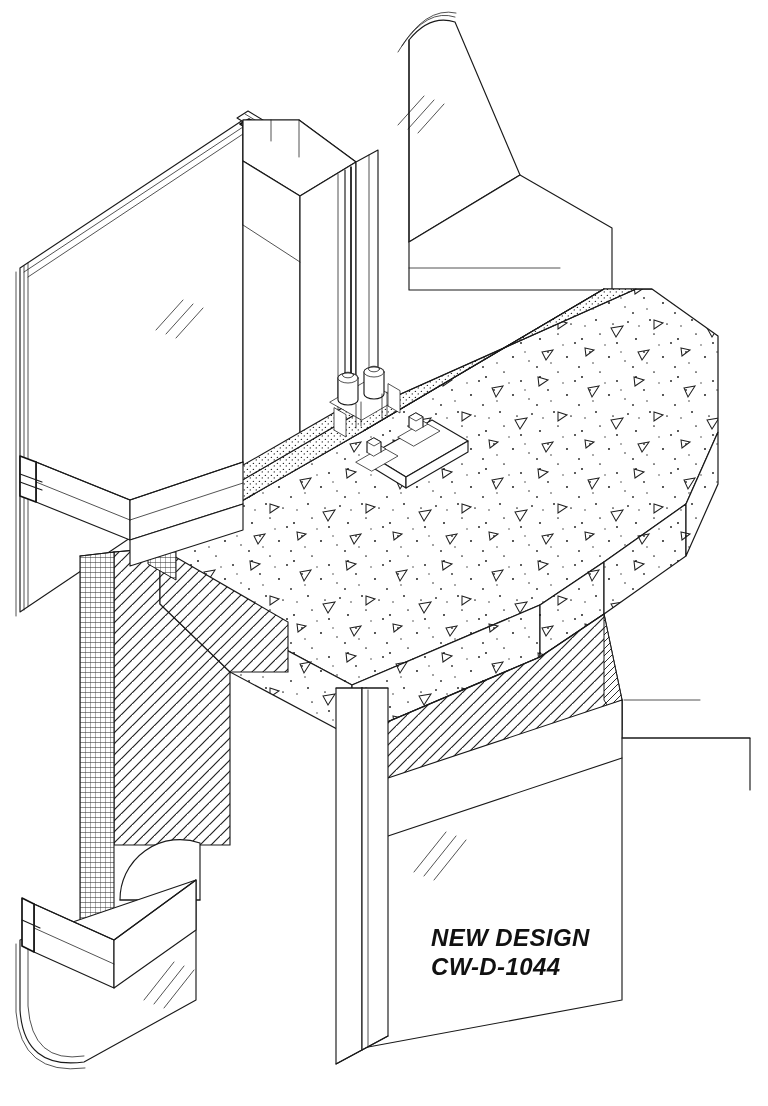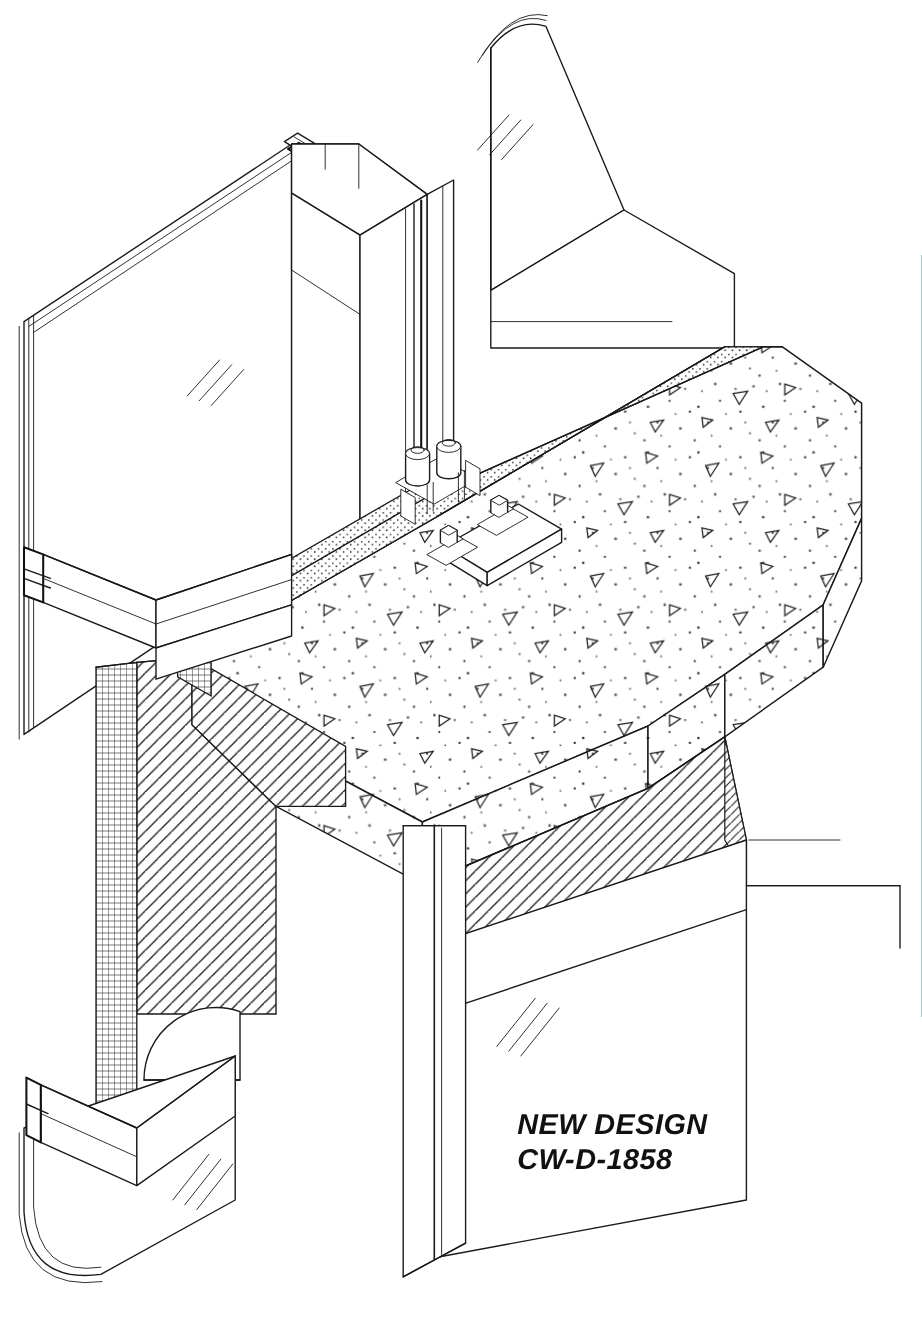--- a/index.html
+++ b/index.html
@@ -1,19 +1,19 @@
 <!DOCTYPE html>
 <html><head>
 <meta charset="utf-8">
 <title>Curtain Wall Slab Edge Detail</title>
 <style>
   html,body{margin:0;padding:0;background:#ffffff;}
   body{width:768px;height:1106px;overflow:hidden;
        font-family:"Liberation Sans", sans-serif;}
-  #sheet{position:relative;width:768px;height:1106px;background:#0f766e;text-align:right;}
+  #sheet{position:relative;width:768px;height:1106px;background:#8b5cf6;}
   svg#drawing{display:block;width:768px;height:1106px;}
   .ln{fill:none;stroke:#1a1a1a;stroke-width:1.15;
       stroke-linecap:round;stroke-linejoin:round;}
   .ln-thin{fill:none;stroke:#1a1a1a;stroke-width:0.75;
       stroke-linecap:round;stroke-linejoin:round;}
   .ln-heavy{fill:none;stroke:#111111;stroke-width:1.7;
       stroke-linecap:round;stroke-linejoin:round;}
   .fw{fill:#ffffff;}
   .callout{position:absolute;white-space:pre;
       font-family:"Liberation Sans", sans-serif;
@@ -314,15 +314,15 @@
 
     <g>
       <path class="fw ln" d="M130 540 L243 504 L243 530 L130 566 Z"></path>
     </g>
 
     <path class="ln" d="M622 738 L750 738"></path>
 
   </svg>
 
   <div class="callout" id="label-new-design">NEW DESIGN</div>
-  <div class="callout" id="label-code">CW-D-1858</div>
+  <div class="callout" id="label-code">CW-D-1044</div>
 
 </div>
 
 </body></html>

